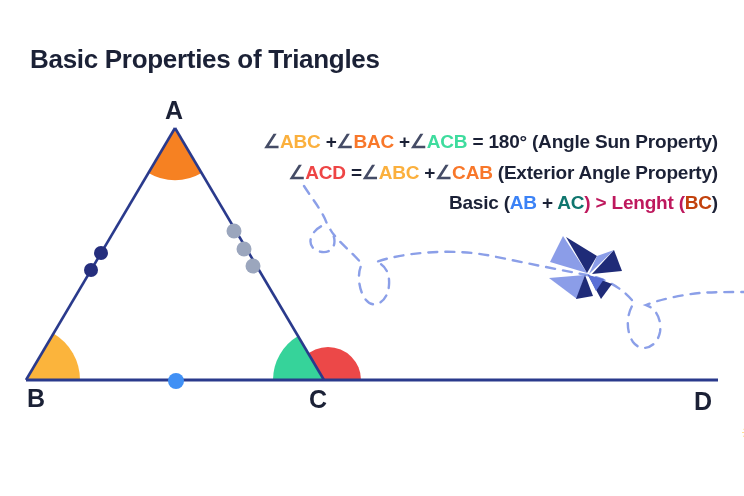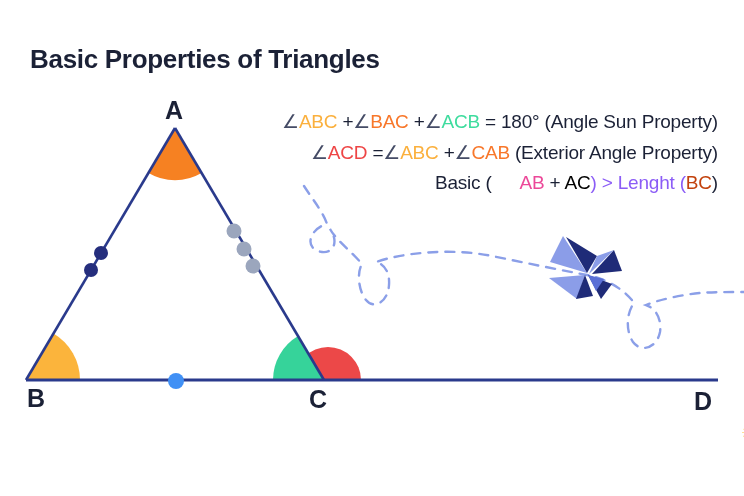--- a/index.html
+++ b/index.html
@@ -6,22 +6,22 @@
   .stage{
     position:relative;width:744px;height:496px;background:#ffffff;
     overflow:hidden;font-family:"Liberation Sans", sans-serif;
   }
   .title{
     position:absolute;left:30px;top:44px;
     font-size:26px;font-weight:800;letter-spacing:-0.3px;color:#1B2136;
   }
   .diagram-svg{position:absolute;left:0;top:0;width:744px;height:496px;}
   .formulas{
-    position:absolute;top:107px;right:26px;text-align:right;
-    font-size:19px;font-weight:400;line-height:30.5px;letter-spacing:-0.2px;
+    position:absolute;top:127px;right:26px;text-align:right;
+    font-size:19px;font-weight:700;line-height:30.5px;letter-spacing:-0.2px;
     color:#1B2136;white-space:nowrap;
   }
   .formula-line span{white-space:pre;}
   .logo{
     position:absolute;right:26px;bottom:27px;height:34px;
     font-family:"DejaVu Serif", serif;font-style:italic;font-weight:700;
     font-size:23px;color:#7C8FE6;letter-spacing:0.5px;
   }
   .logo .sun{
     position:absolute;left:23px;top:-10px;
@@ -87,20 +87,20 @@
 
     <text class="vlabel" x="174" y="119" text-anchor="middle" fill="#1B2136">A</text>
     <text class="vlabel" x="36" y="407" text-anchor="middle" fill="#1B2136">B</text>
     <text class="vlabel" x="318" y="408" text-anchor="middle" fill="#1B2136">C</text>
     <text class="vlabel" x="703" y="410" text-anchor="middle" fill="#1B2136">D</text>
   </svg>
 
   <div class="formulas">
     <div class="formula-line"><span style="color: rgb(69, 76, 102);">∠</span><span style="color: rgb(251, 176, 61);">ABC</span><span style="color: rgb(27, 33, 54);"> +</span><span style="color: rgb(69, 76, 102);">∠</span><span style="color: rgb(248, 119, 42);">BAC</span><span style="color: rgb(27, 33, 54);"> +</span><span style="color: rgb(69, 76, 102);">∠</span><span style="color: rgb(62, 220, 158);">ACB</span><span style="color: rgb(27, 33, 54);"> = 180° (Angle Sun Property)</span></div>
     <div class="formula-line"><span style="color: rgb(69, 76, 102);">∠</span><span style="color: rgb(238, 69, 69);">ACD</span><span style="color: rgb(27, 33, 54);"> =</span><span style="color: rgb(69, 76, 102);">∠</span><span style="color: rgb(251, 176, 61);">ABC</span><span style="color: rgb(27, 33, 54);"> +</span><span style="color: rgb(69, 76, 102);">∠</span><span style="color: rgb(248, 119, 42);">CAB</span><span style="color: rgb(27, 33, 54);"> (Exterior Angle Property)</span></div>
-    <div class="formula-line"><span style="color: rgb(27, 33, 54);">Basic (</span><span style="color: #ec4899; margin-left: 28px;">AB</span><span style="color: rgb(27, 33, 54);"> + </span><span style="color: #000000;">AC</span><span style="color: #8b5cf6;">) &gt; Lenght (</span><span style="color: #c2410c;">BC</span><span style="color: rgb(27, 33, 54);">)</span></div>
+    <div class="formula-line"><span style="color: rgb(27, 33, 54);">Basic (</span><span style="color: #3b82f6;">AB</span><span style="color: rgb(27, 33, 54);"> + </span><span style="color: #0f766e;">AC</span><span style="color: #be185d;">) &gt; Lenght (</span><span style="color: #c2410c;">BC</span><span style="color: rgb(27, 33, 54);">)</span></div>
   </div>
 
   <div class="logo">
     <span class="sun">☼</span>
   </div>
 
 </div>
 
 </body></html>

